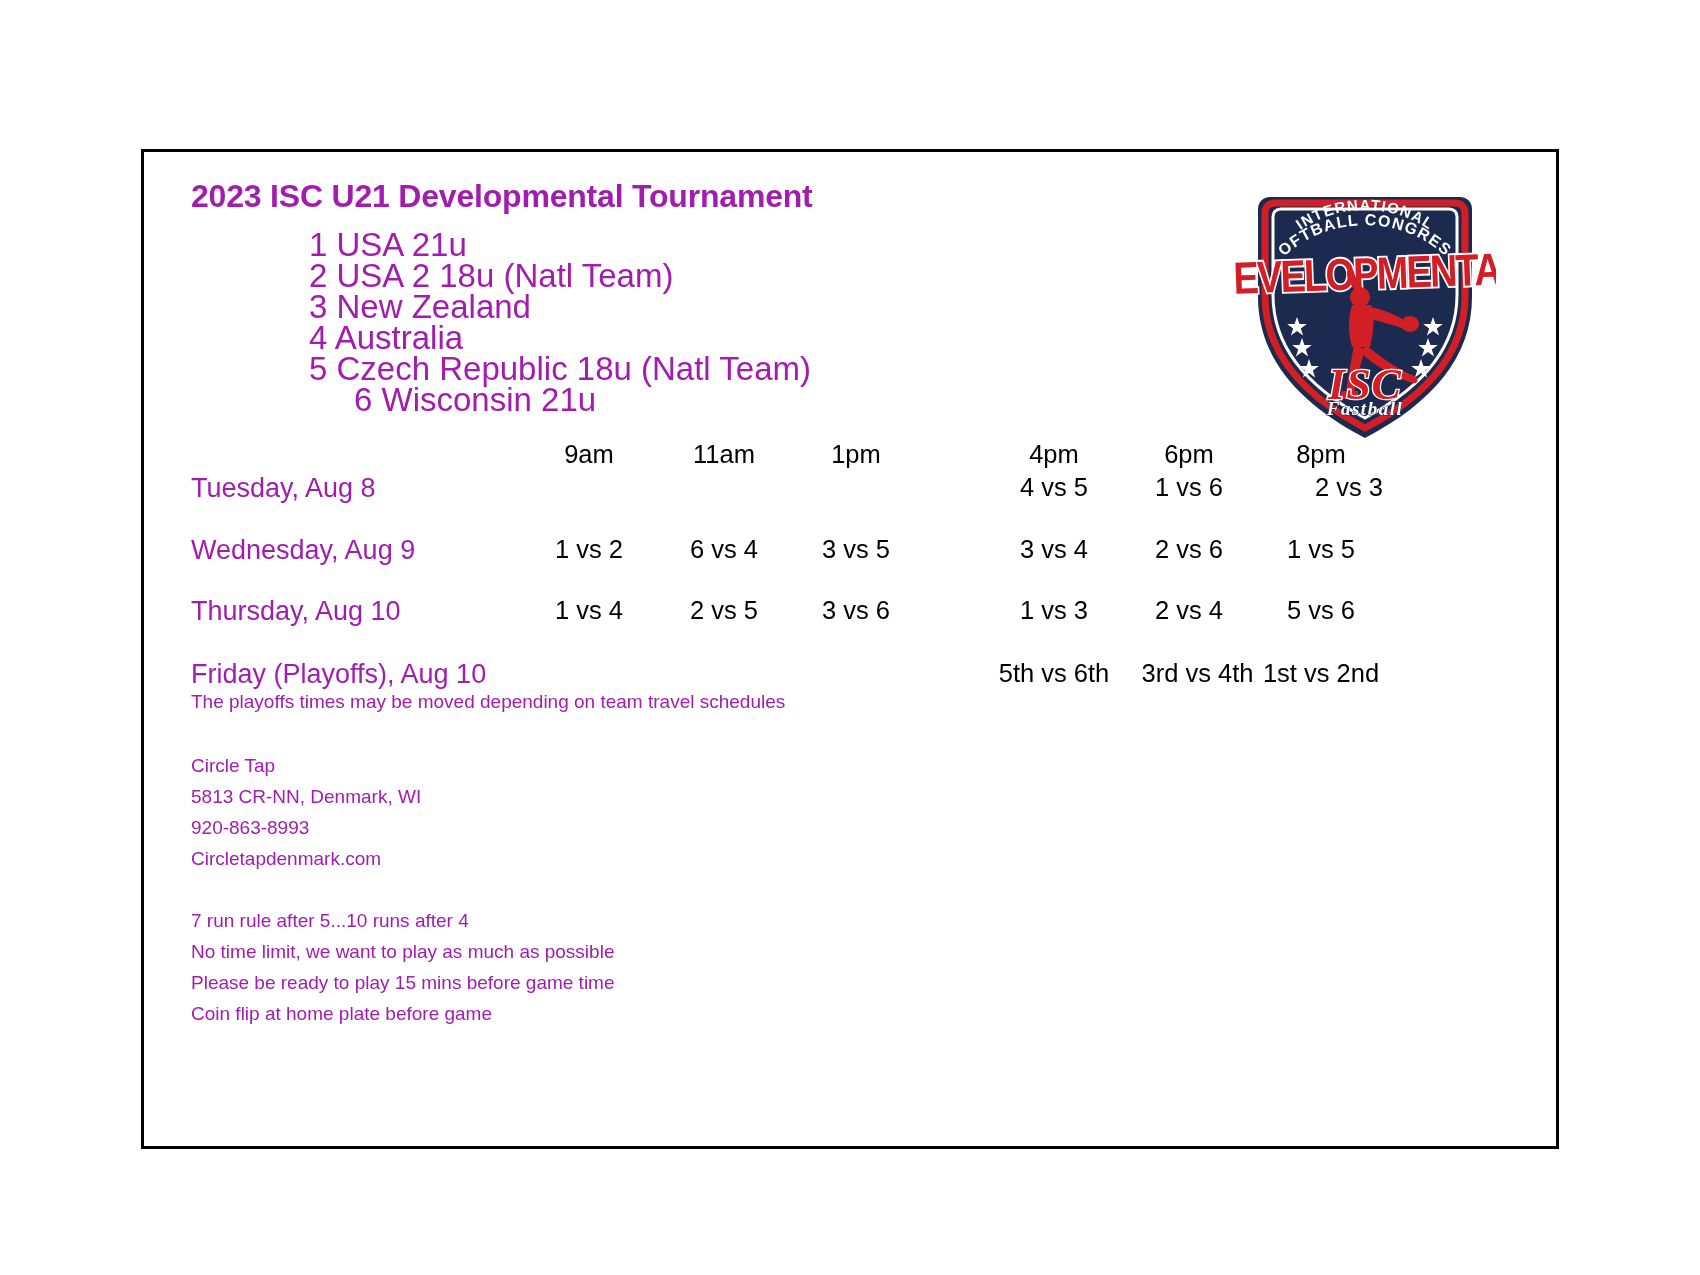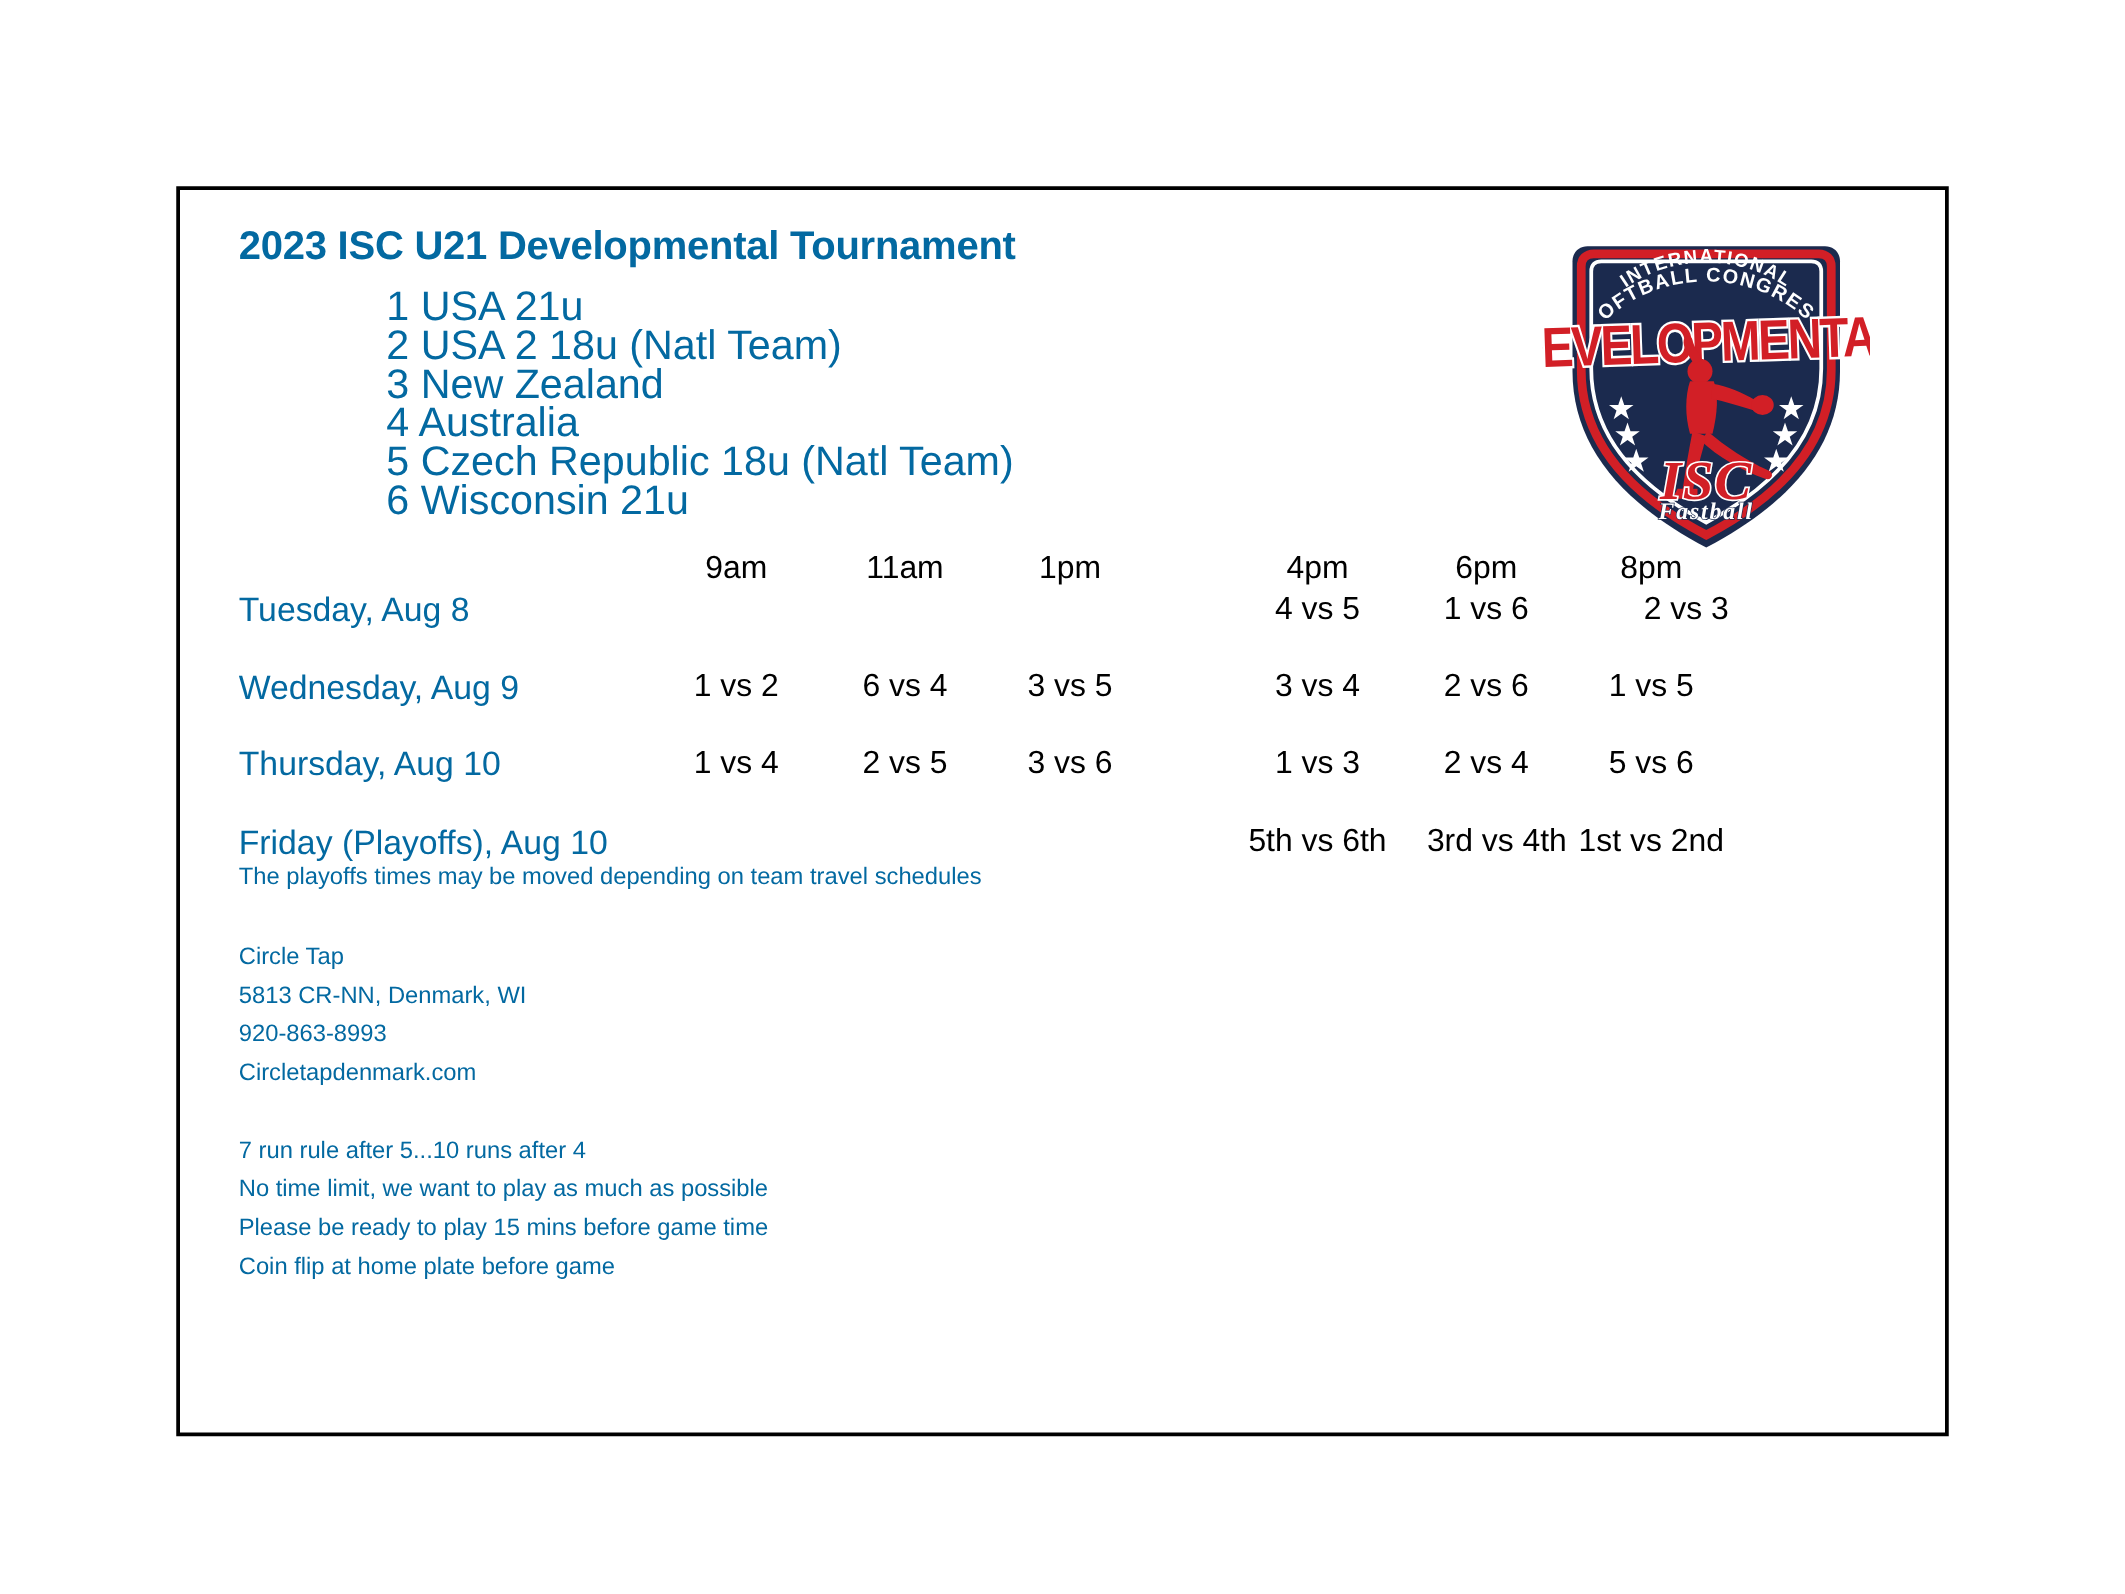--- a/index.html
+++ b/index.html
@@ -20,21 +20,21 @@
     position: absolute;
     left: 141px;
     top: 149px;
     width: 1418px;
     height: 1000px;
     border: 3px solid #000000;
     background: #ffffff;
   }
   .txt {
     position: absolute;
-    color: #0369a1;
+    color: #a21caf;
     white-space: nowrap;
     font-family: "Liberation Sans", sans-serif;
     font-size: 25px;
     line-height: 1;
   }
   #title {
     left: 47px;
     top: 28px;
     font-size: 32px;
     font-weight: bold;
@@ -82,21 +82,21 @@
 
   <div id="doc-frame">
 
     <div class="txt" id="title">2023 ISC U21 Developmental Tournament</div>
 
     <div class="txt team-line" style="top:76px;">1 USA 21u</div>
     <div class="txt team-line" style="top:107px;">2 USA 2 18u (Natl Team)</div>
     <div class="txt team-line" style="top:138px;">3 New Zealand</div>
     <div class="txt team-line" style="top:169px;">4 Australia</div>
     <div class="txt team-line" style="top:200px;">5 Czech Republic 18u (Natl Team)</div>
-    <div class="txt team-line" style="top:231px;">6 Wisconsin 21u</div>
+    <div class="txt team-line" style="top:231px;margin-left:45px;">6 Wisconsin 21u</div>
 
     <div class="cell col-w" style="left:370px;  top:290px;">9am</div>
     <div class="cell col-w" style="left:505px;  top:290px;">11am</div>
     <div class="cell col-w" style="left:637px;  top:290px;">1pm</div>
     <div class="cell col-w-wide" style="left:815px;  top:290px;">4pm</div>
     <div class="cell col-w-wide" style="left:950px;  top:290px;">6pm</div>
     <div class="cell col-w-wide" style="left:1082px; top:290px;">8pm</div>
 
     <div class="txt day-label" style="top:323px;">Tuesday, Aug 8</div>
     <div class="cell col-w-wide" style="left:815px;  top:323px;">4 vs 5</div>

